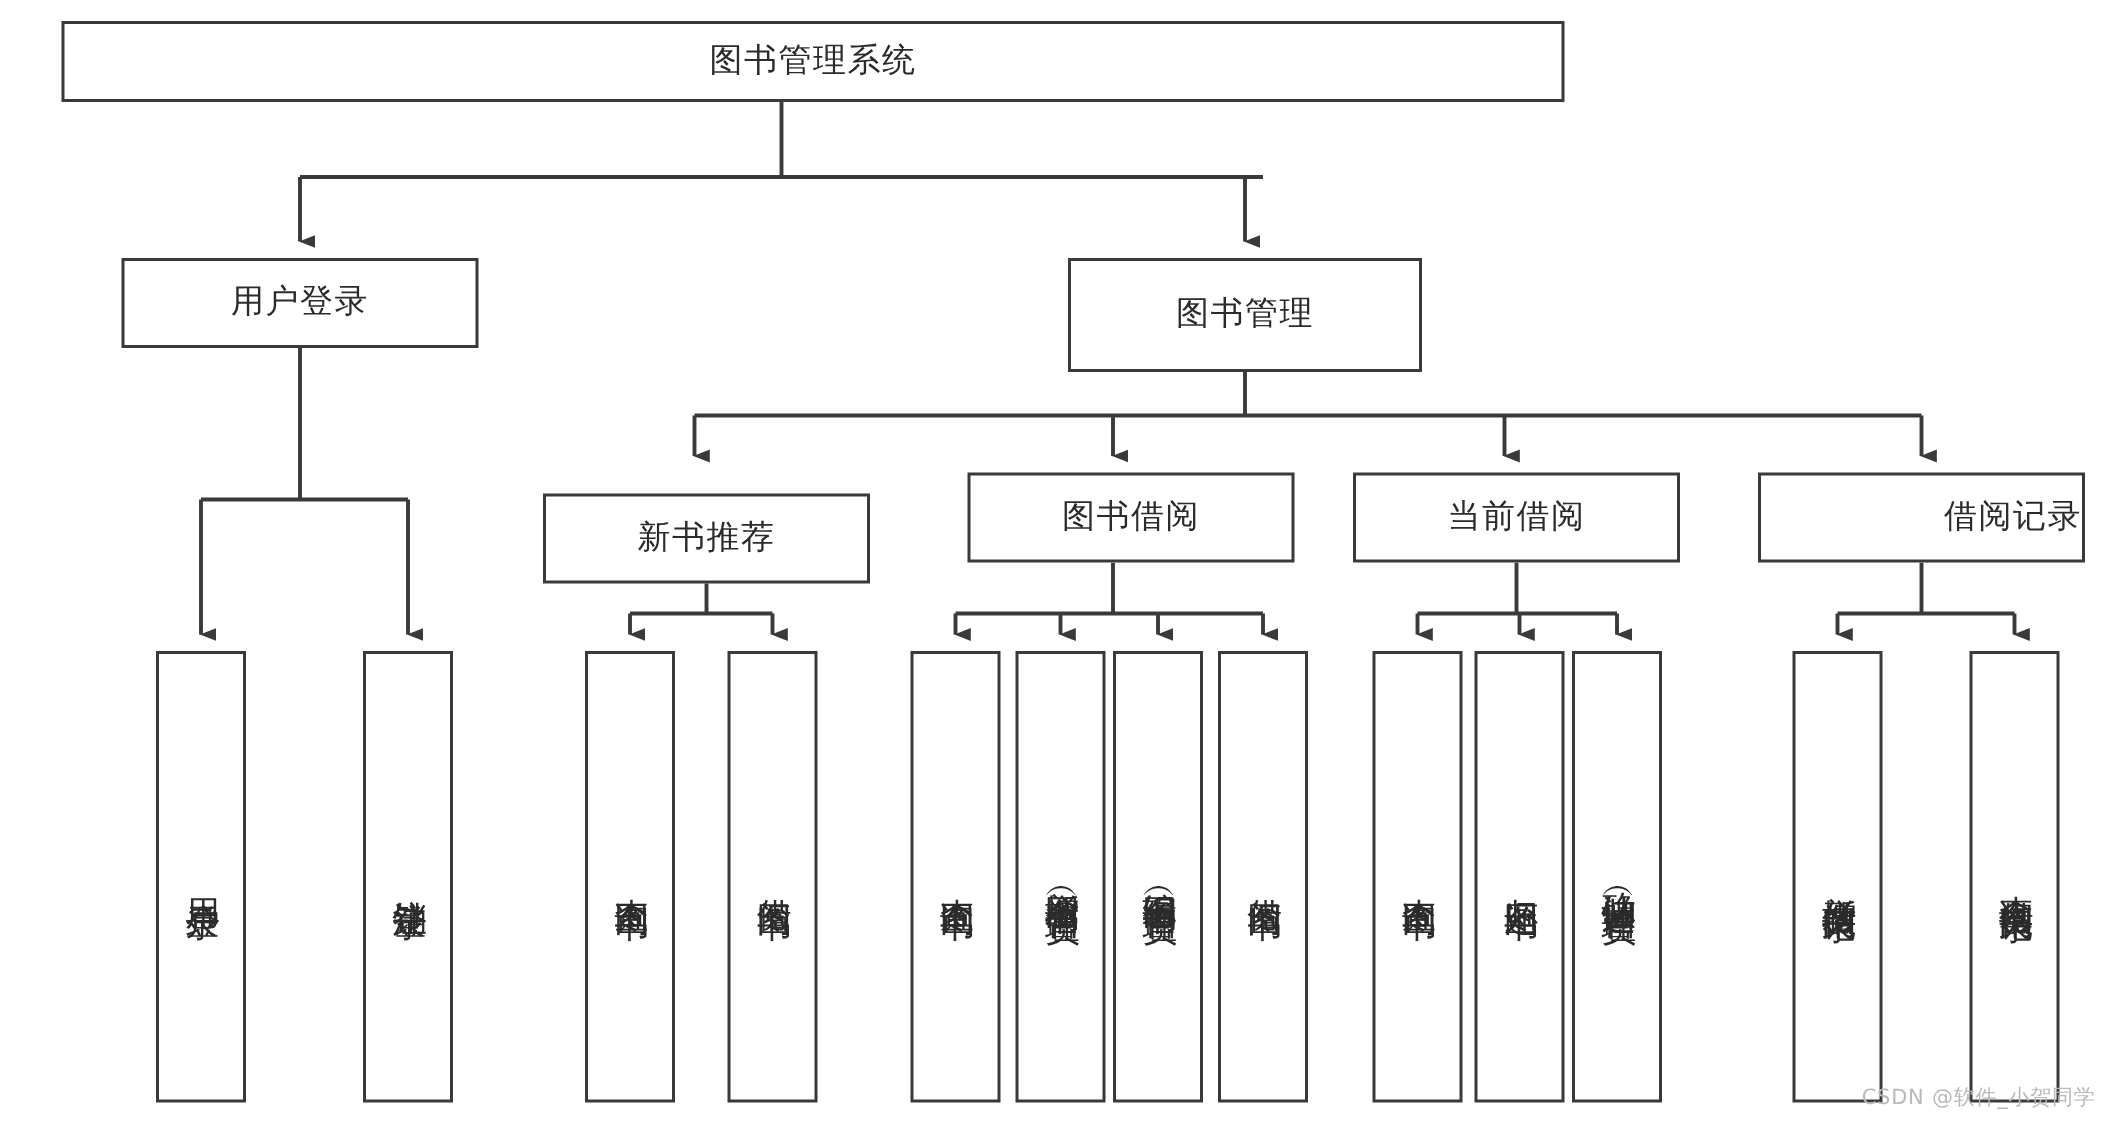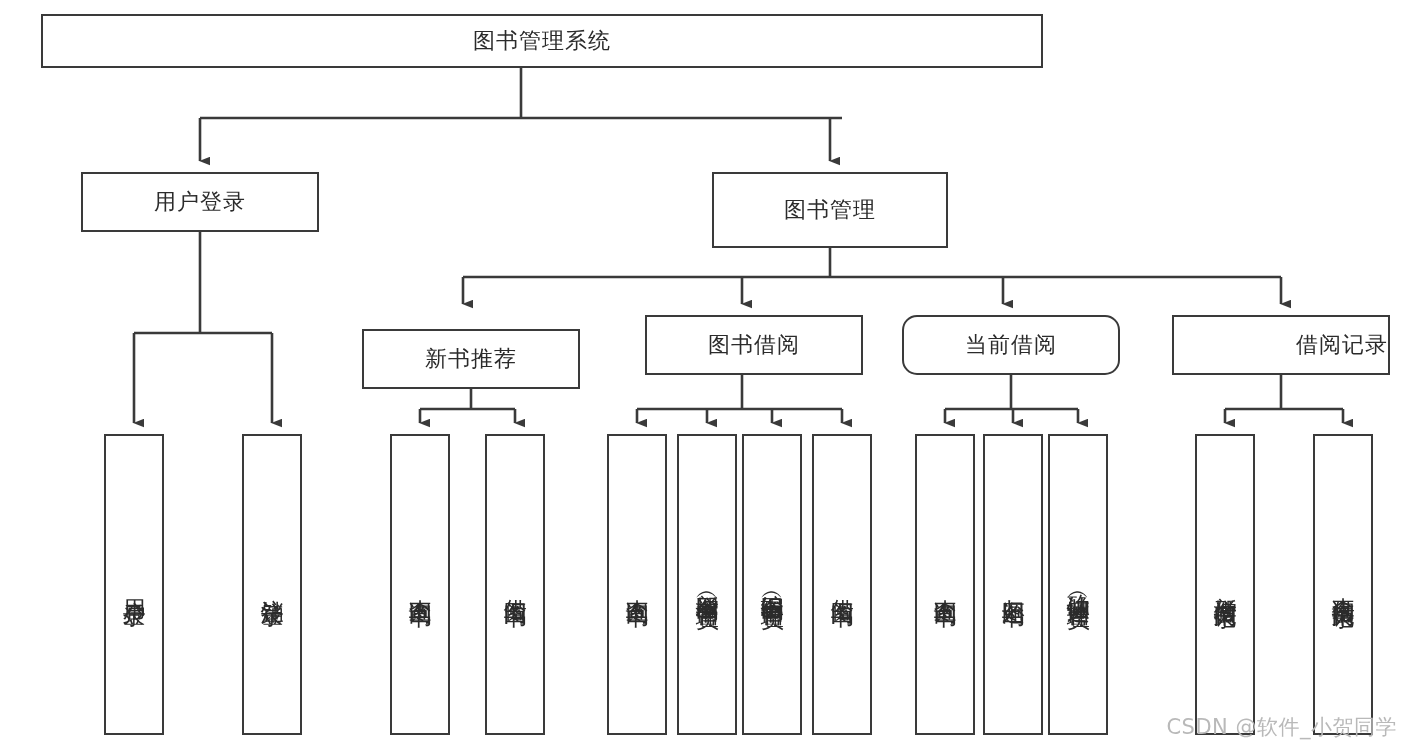--- a/index.html
+++ b/index.html
@@ -53,21 +53,21 @@
     text-orientation: upright;
     font-size: 23px;
     line-height: 1.1;
     letter-spacing: 2px;
     white-space: pre;
   }
   .watermark {
     position: absolute;
     right: 8px;
     bottom: 6px;
-    font-size: 21px;
+    font-size: 14px;
     color: #b9b9b9;
     letter-spacing: 0.5px;
     white-space: nowrap;
     user-select: none;
   }
 </style>
 </head>
 <body>
 
 <div id="canvas">
@@ -132,21 +132,21 @@
   <div class="node h-node" style="left:712px;top:172px;width:236px;height:76px;">
     <span class="node-label">图书管理</span>
   </div>
 
   <div class="node h-node" style="left:362px;top:315px;width:218px;height:60px;margin-top:14px;">
     <span class="node-label">新书推荐</span>
   </div>
   <div class="node h-node" style="left:633px;top:315px;width:218px;height:60px;margin-left:12px;">
     <span class="node-label">图书借阅</span>
   </div>
-  <div class="node h-node" style="left:902px;top:315px;width:218px;height:60px;border-radius:15px;">
+  <div class="node h-node" style="left:902px;top:315px;width:218px;height:60px;">
     <span class="node-label">当前借阅</span>
   </div>
   <div class="node h-node" style="left:1172px;top:315px;width:218px;height:60px;justify-content:flex-end;">
     <span class="node-label">借阅记录</span>
   </div>
 
   <div class="node v-node" style="left:104px;top:434px;width:60px;height:301px;">
     <span class="node-label">用户登录</span>
   </div>
   <div class="node v-node" style="left:242px;top:434px;width:60px;height:301px;">

